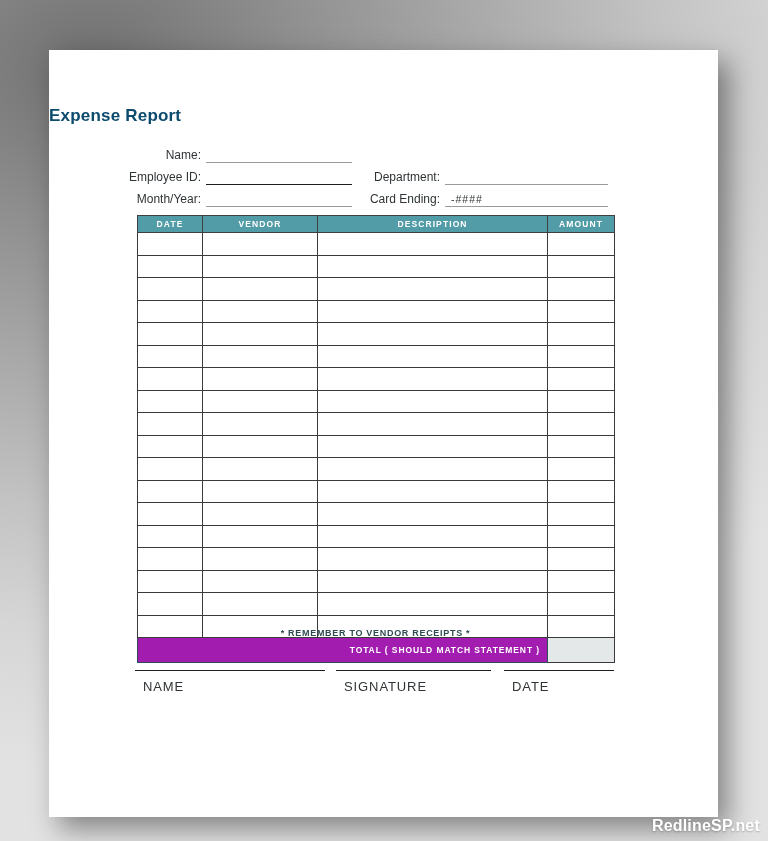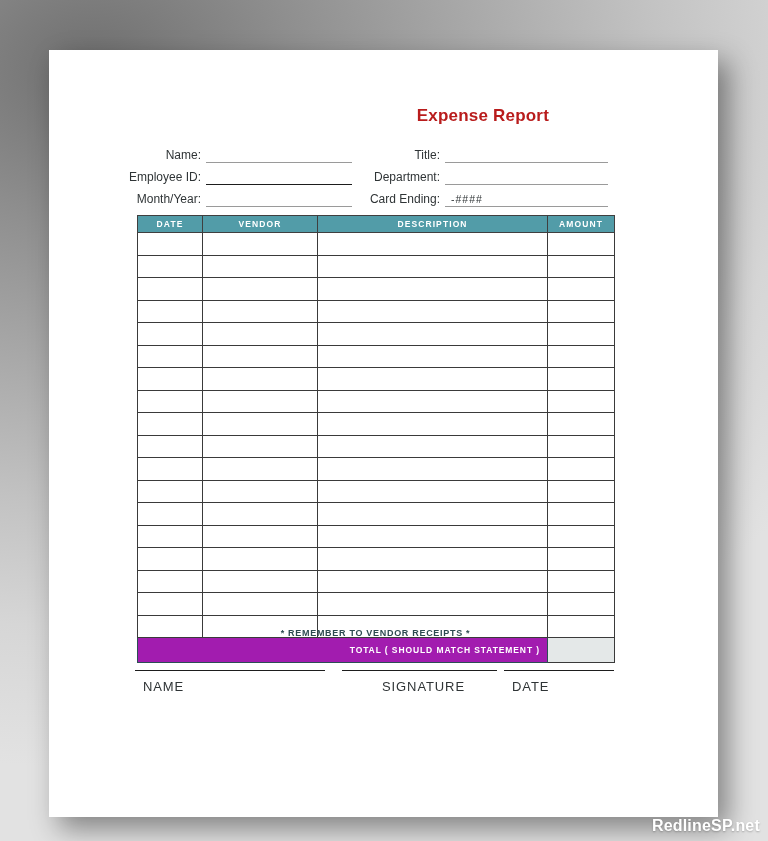--- a/index.html
+++ b/index.html
@@ -41,24 +41,24 @@
     width: 669px;
     height: 767px;
   }
 
   
   .doc-title {
     position: absolute;
     left: 0;
     top: 56px;
     width: 500px;
-    text-align: right;
+    text-align: left;
     font-size: 17px;
     font-weight: bold;
-    color: #b91c1c;
+    color: #0c4a6e;
     letter-spacing: 0.2px;
   }
 
   
   .form-area {
     position: absolute;
     left: 0;
     top: 96px;
     width: 669px;
     height: 62px;
@@ -186,21 +186,21 @@
     width: 100%;
   }
   .sig .sig-lbl {
     margin-top: 8px;
     font-size: 13px;
     letter-spacing: 0.9px;
     color: #2f3436;
     padding-left: 8px;
   }
   #sig-name      { left: 86px;  width: 190px; }
-  #sig-signature { left: 293px; width: 155px; text-align: center; }
+  #sig-signature { left: 287px; width: 155px; }
   #sig-date      { left: 455px; width: 110px; }
 
   
   #watermark {
     position: absolute;
     right: 8px;
     bottom: 6px;
     font-size: 16px;
     font-weight: bold;
     color: #ffffff;
@@ -228,24 +228,20 @@
         <div class="field thick" id="f-empid">
           <span class="lbl">Employee ID:</span>
           <span class="rule"></span>
         </div>
 
         <div class="field thin" id="f-monthyear">
           <span class="lbl">Month/Year:</span>
           <span class="rule"></span>
         </div>
 
-        <div class="field thin" id="f-title">
-          <span class="lbl">Title:</span>
-          <span class="rule"></span>
-        </div>
 
         <div class="field thin" id="f-dept">
           <span class="lbl">Department:</span>
           <span class="rule"></span>
         </div>
 
         <div class="field thin" id="f-card">
           <span class="lbl">Card Ending:</span>
           <span class="card-hint">-####</span>
           <span class="rule"></span>

